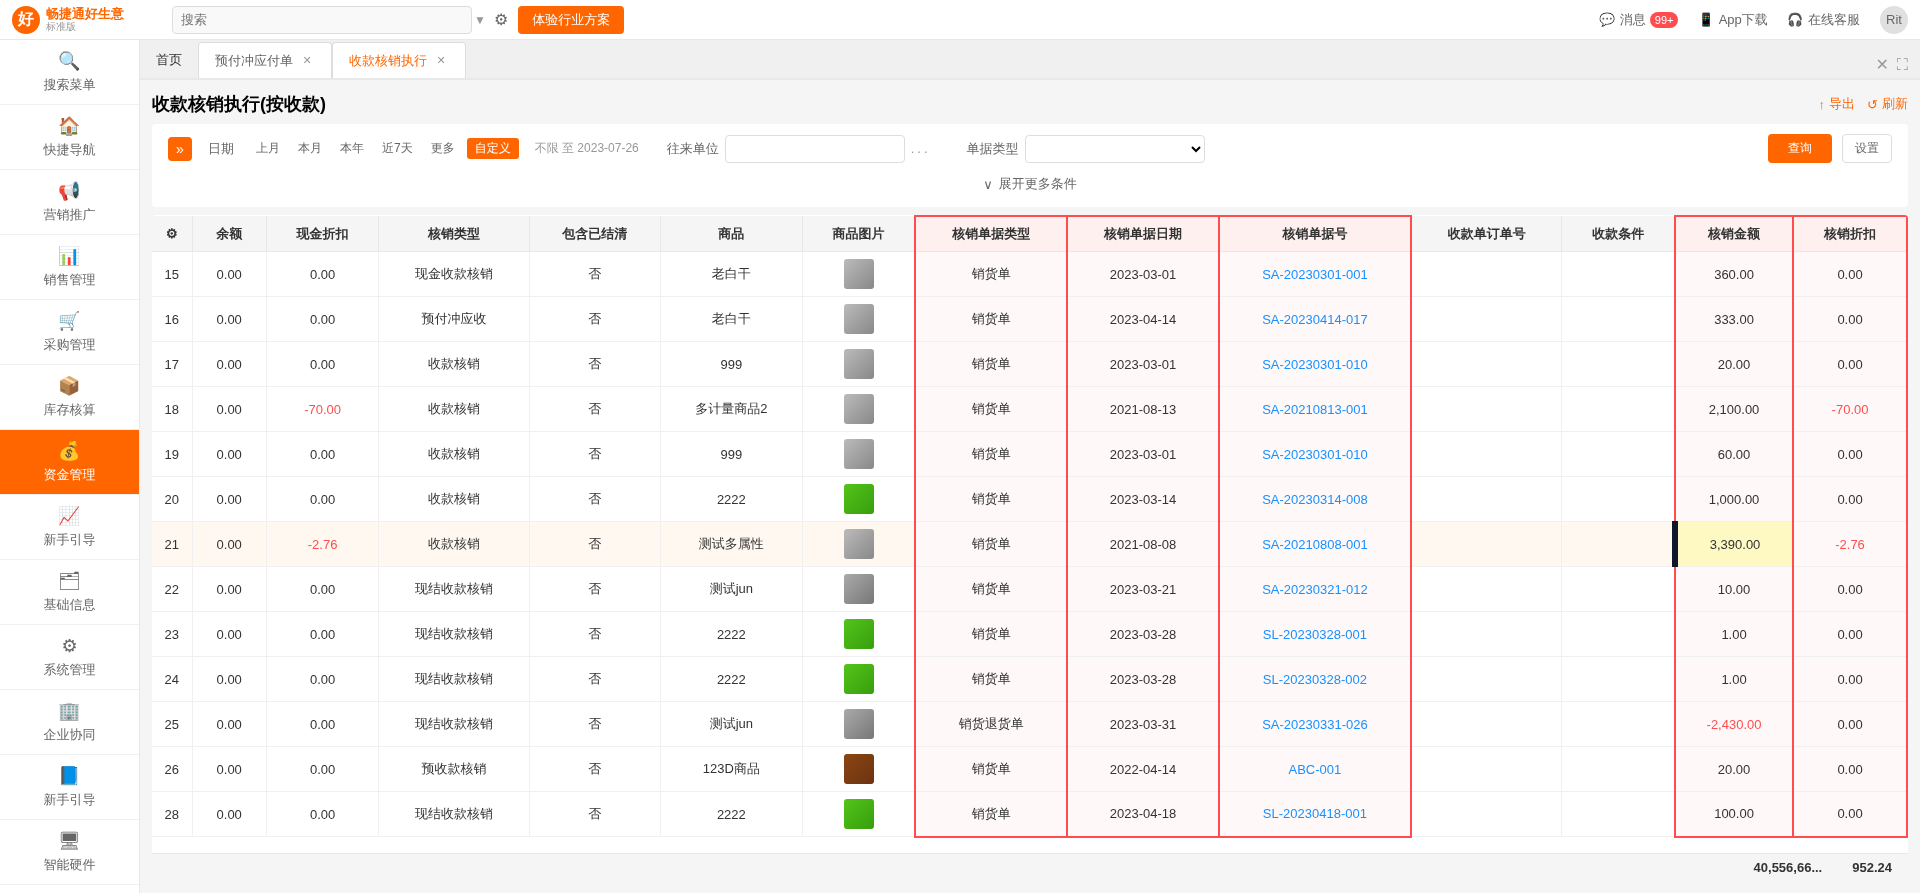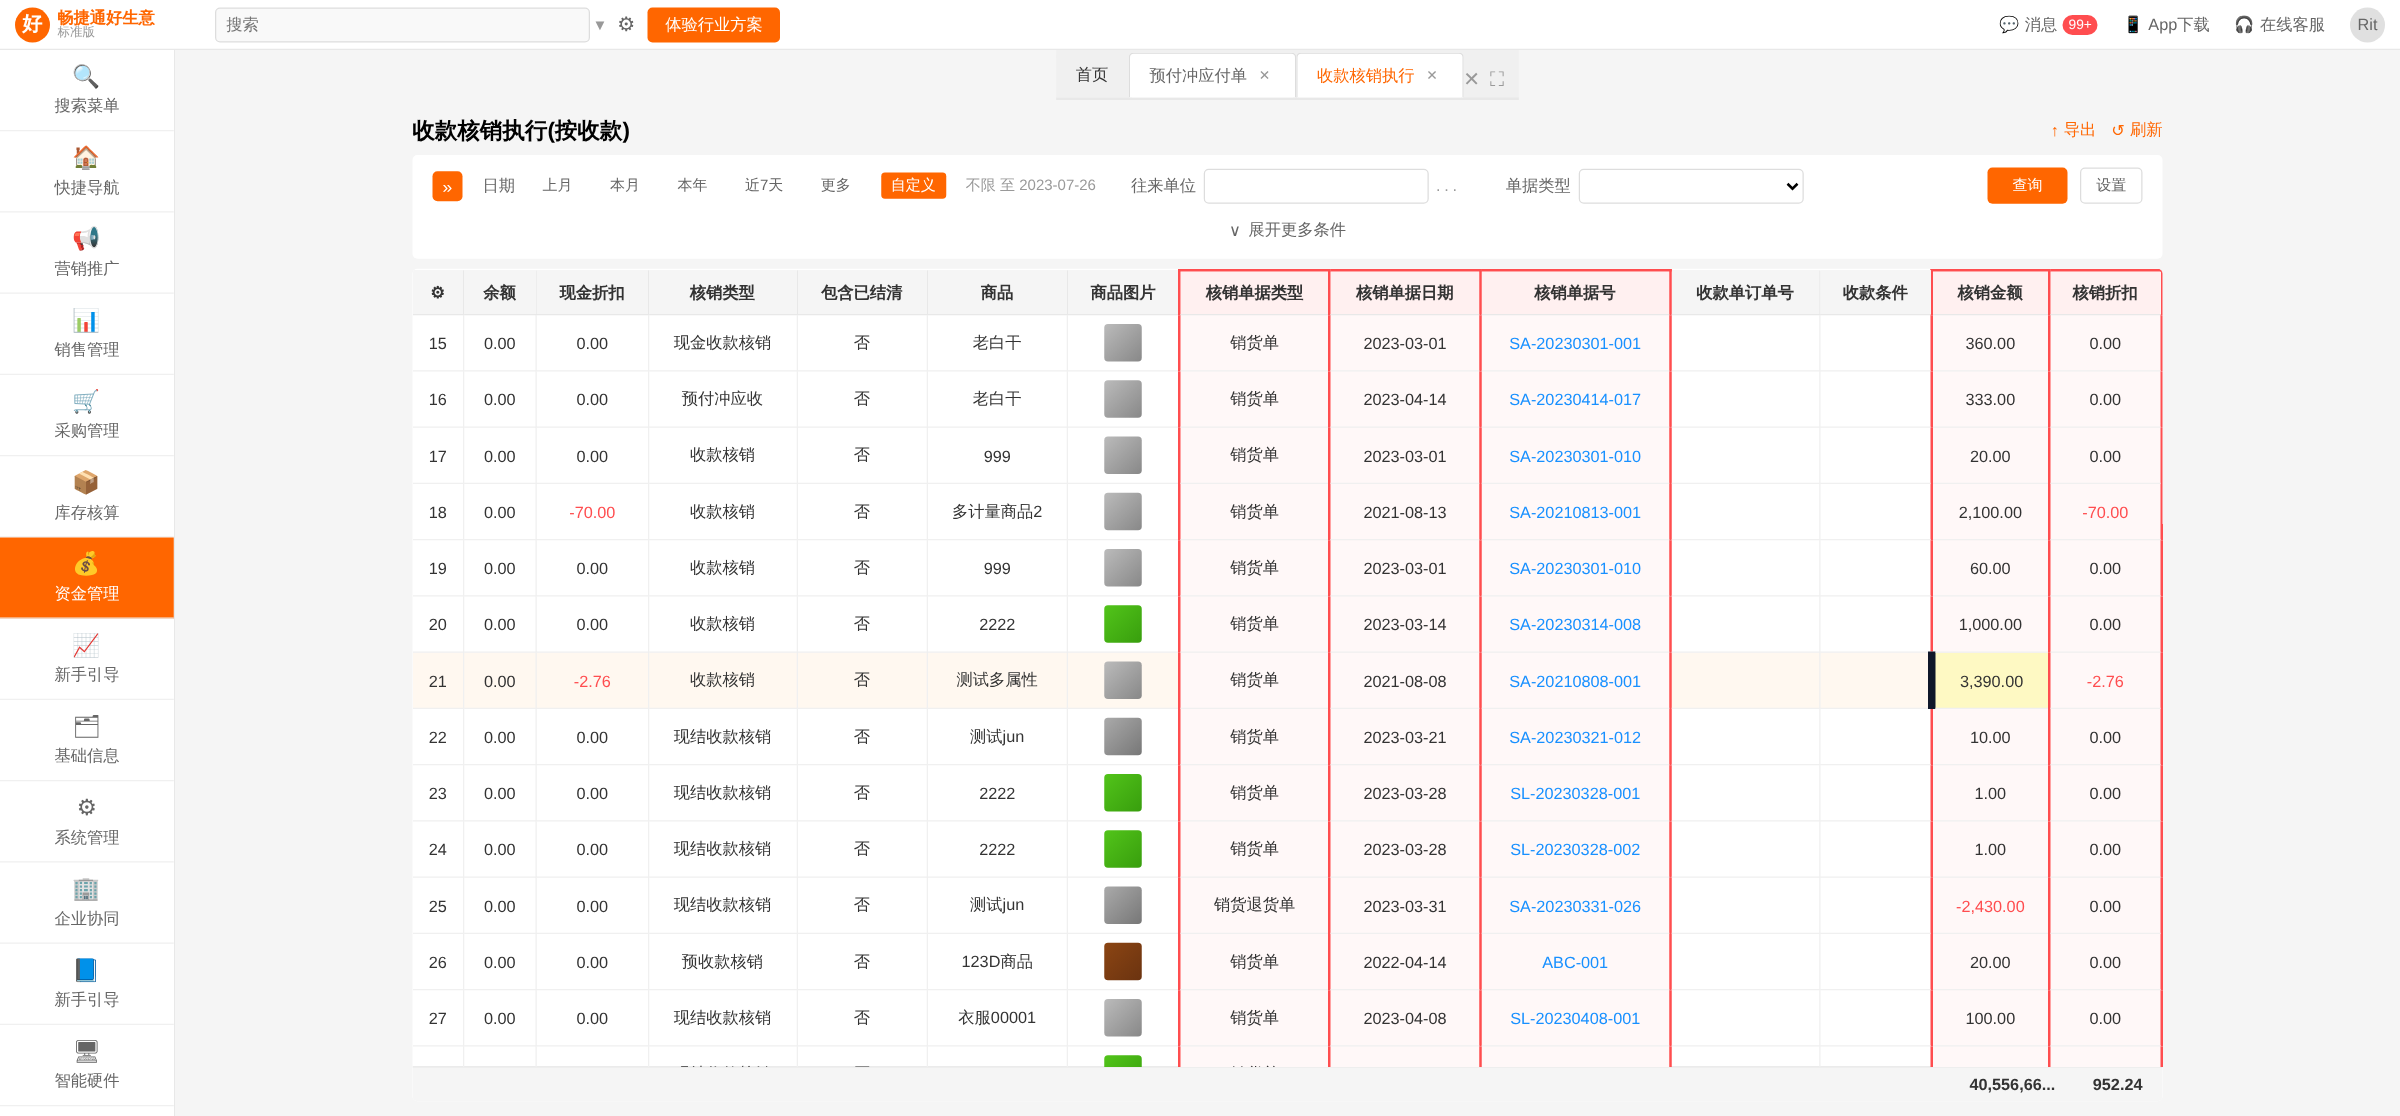--- a/index.html
+++ b/index.html
@@ -118,21 +118,20 @@
     .sidebar-item .icon {
       font-size: 18px;
     }
 
     
     .main {
       flex: 1;
       display: flex;
       flex-direction: column;
       overflow: hidden;
-      align-items: center;
     }
 
     
     .tab-bar {
       height: 40px;
       background: #fff;
       display: flex;
       align-items: flex-end;
       border-bottom: 2px solid #e8e8e8;
       padding: 0 0 0 0;
@@ -243,21 +242,21 @@
       color: #fff;
       font-size: 14px;
     }
     .filter-label {
       color: #666;
       font-size: 13px;
     }
     .filter-date-btns {
       display: flex;
       align-items: center;
-      gap: 18px;
+      gap: 6px;
     }
     .filter-date-btn {
       color: #666;
       cursor: pointer;
       padding: 2px 6px;
       border-radius: 3px;
       font-size: 12px;
     }
     .filter-date-custom {
       background: #ff6600;
@@ -775,36 +774,20 @@
       <td><div style="width:30px;height:30px;border-radius:3px;background:linear-gradient(135deg,#8B4513,#6B3310);display:inline-block;vertical-align:middle;"></div></td>
       <td style="background:#fff8f8;border-left:2px solid #ff4d4f;border-right:2px solid #ff4d4f;">销货单</td>
       <td style="background:#fff8f8;border-right:2px solid #ff4d4f;">2022-04-14</td>
       <td style="background:#fff8f8;border-right:2px solid #ff4d4f;"><a class="link-text">ABC-001</a></td>
       <td></td>
       <td></td>
       <td style="background:#fff8f8;border-left:2px solid #ff4d4f;border-right:2px solid #ff4d4f;">20.00</td>
       <td style="background:#fff8f8;border-right:2px solid #ff4d4f;">0.00</td>
     </tr>
                 <tr>
-      <td>27</td>
-      <td>0.00</td>
-      <td>0.00</td>
-      <td>现结收款核销</td>
-      <td>否</td>
-      <td>衣服00001</td>
-      <td><div style="width:30px;height:30px;border-radius:3px;background:linear-gradient(135deg,#bbb,#888);display:inline-block;vertical-align:middle;"></div></td>
-      <td style="background:#fff8f8;border-left:2px solid #ff4d4f;border-right:2px solid #ff4d4f;">销货单</td>
-      <td style="background:#fff8f8;border-right:2px solid #ff4d4f;">2023-04-08</td>
-      <td style="background:#fff8f8;border-right:2px solid #ff4d4f;"><a class="link-text">SL-20230408-001</a></td>
-      <td></td>
-      <td></td>
-      <td style="background:#fff8f8;border-left:2px solid #ff4d4f;border-right:2px solid #ff4d4f;">100.00</td>
-      <td style="background:#fff8f8;border-right:2px solid #ff4d4f;">0.00</td>
-    </tr>
-                <tr>
       <td>28</td>
       <td>0.00</td>
       <td>0.00</td>
       <td>现结收款核销</td>
       <td>否</td>
       <td>2222</td>
       <td><div style="width:30px;height:30px;border-radius:3px;background:linear-gradient(135deg,#52c41a,#389e0d);display:inline-block;vertical-align:middle;"></div></td>
       <td style="background:#fff8f8;border-left:2px solid #ff4d4f;border-right:2px solid #ff4d4f;border-bottom:2px solid #ff4d4f;">销货单</td>
       <td style="background:#fff8f8;border-right:2px solid #ff4d4f;border-bottom:2px solid #ff4d4f;">2023-04-18</td>
       <td style="background:#fff8f8;border-right:2px solid #ff4d4f;border-bottom:2px solid #ff4d4f;"><a class="link-text">SL-20230418-001</a></td>

